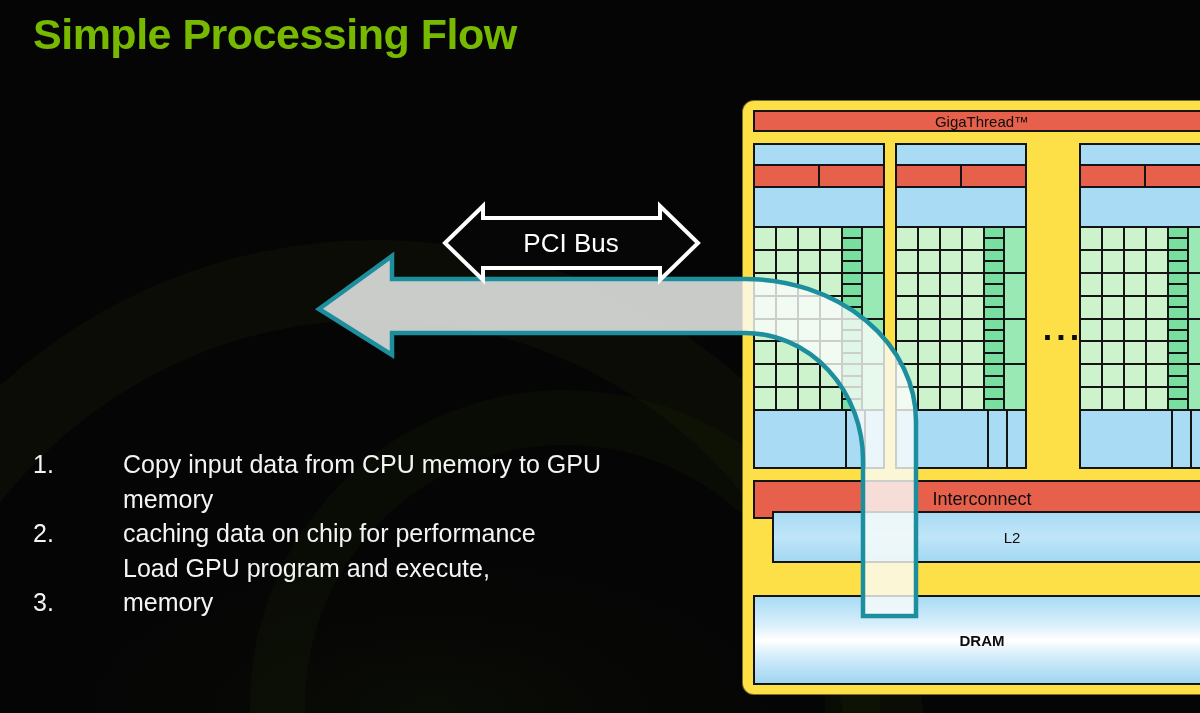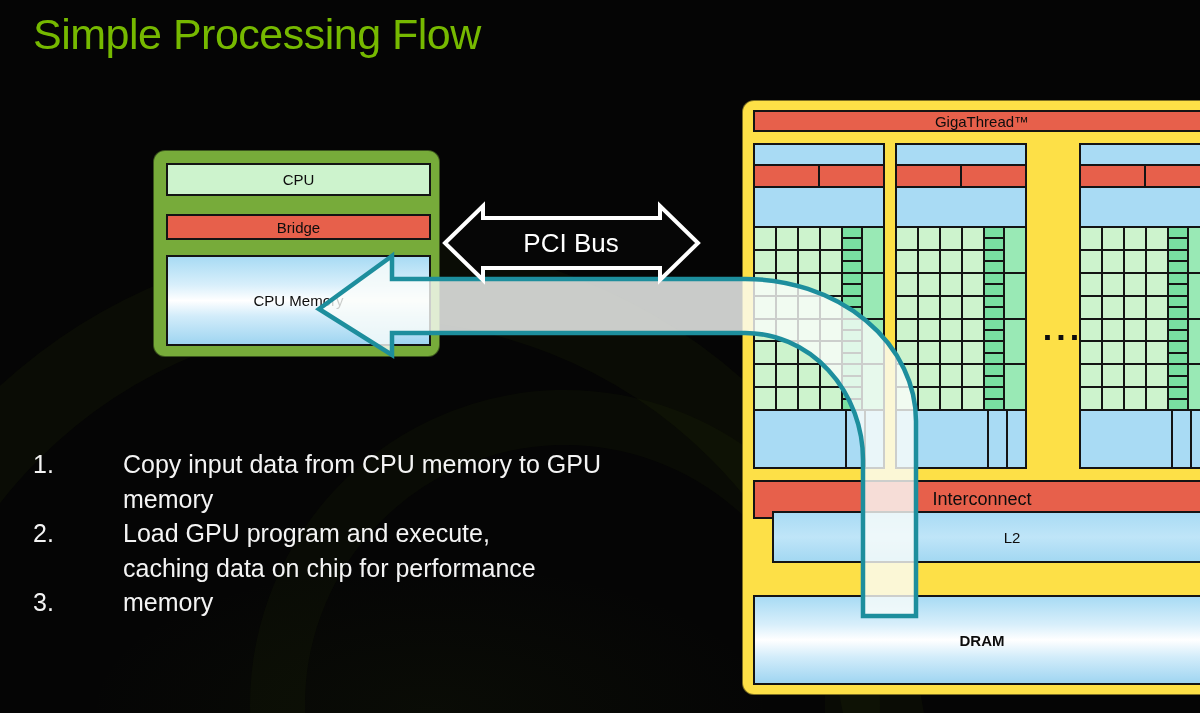--- a/index.html
+++ b/index.html
@@ -9,21 +9,21 @@
   }
   
   .swirl1{position:absolute; left:-180px; top:240px; width:950px; height:950px;
     border-radius:50%; border:80px solid rgba(115,165,20,0.05);}
   .swirl2{position:absolute; left:250px; top:390px; width:520px; height:520px;
     border-radius:50%; border:55px solid rgba(115,165,20,0.045); transform:rotate(20deg);}
   .swirl3{position:absolute; left:80px; top:560px; width:700px; height:300px;
     background:radial-gradient(ellipse at center, rgba(100,140,20,0.05), rgba(0,0,0,0) 70%);}
 
   .title{
-    position:absolute; left:33px; top:10px; font-size:43px; font-weight:normal;
+    position:absolute; left:33px; top:10px; font-size:43px; font-weight:bold;
     color:#76b900; letter-spacing:-0.5px;
   }
 
   
   .cpu-box{
     position:absolute; left:153px; top:150px; width:287px; height:207px;
     background:#77ab3a; border-radius:12px; border:1px solid rgba(0,0,0,0.5);
     box-sizing:border-box;
   }
   .cpu-bar{
@@ -121,25 +121,20 @@
 <body>
 
 <div class="stage">
 
   <div class="swirl1"></div>
   <div class="swirl2"></div>
   <div class="swirl3"></div>
 
   <div class="title">Simple Processing Flow</div>
 
-  <div class="cpu-box">
-    <div class="cpu-bar">CPU</div>
-    <div class="bridge-bar">Bridge</div>
-    <div class="cpu-mem">CPU Memory</div>
-  </div>
 
   <div class="gpu-box">
     <div class="giga-bar">GigaThread™</div>
     <div class="sm sm1">
         <div class="sm-blue1"></div>
         <div class="sm-red-split">
           <div class="sm-red-cell"></div>
           <div class="sm-red-cell"></div>
         </div>
         <div class="sm-blue2"></div>
@@ -365,22 +360,22 @@
     <div class="step">
       <div class="step-num">1.</div>
       <div class="step-lines">
         <div class="step-line">Copy input data from CPU memory to GPU</div>
         <div class="step-line">memory</div>
       </div>
     </div>
     <div class="step">
       <div class="step-num">2.</div>
       <div class="step-lines">
+        <div class="step-line">caching data on chip for performance</div>
         <div class="step-line">Load GPU program and execute,</div>
-        <div class="step-line">caching data on chip for performance</div>
       </div>
     </div>
     <div class="step">
       <div class="step-num">3.</div>
       <div class="step-lines">
         <div class="step-line">memory</div>
       </div>
     </div>
   </div>
 

